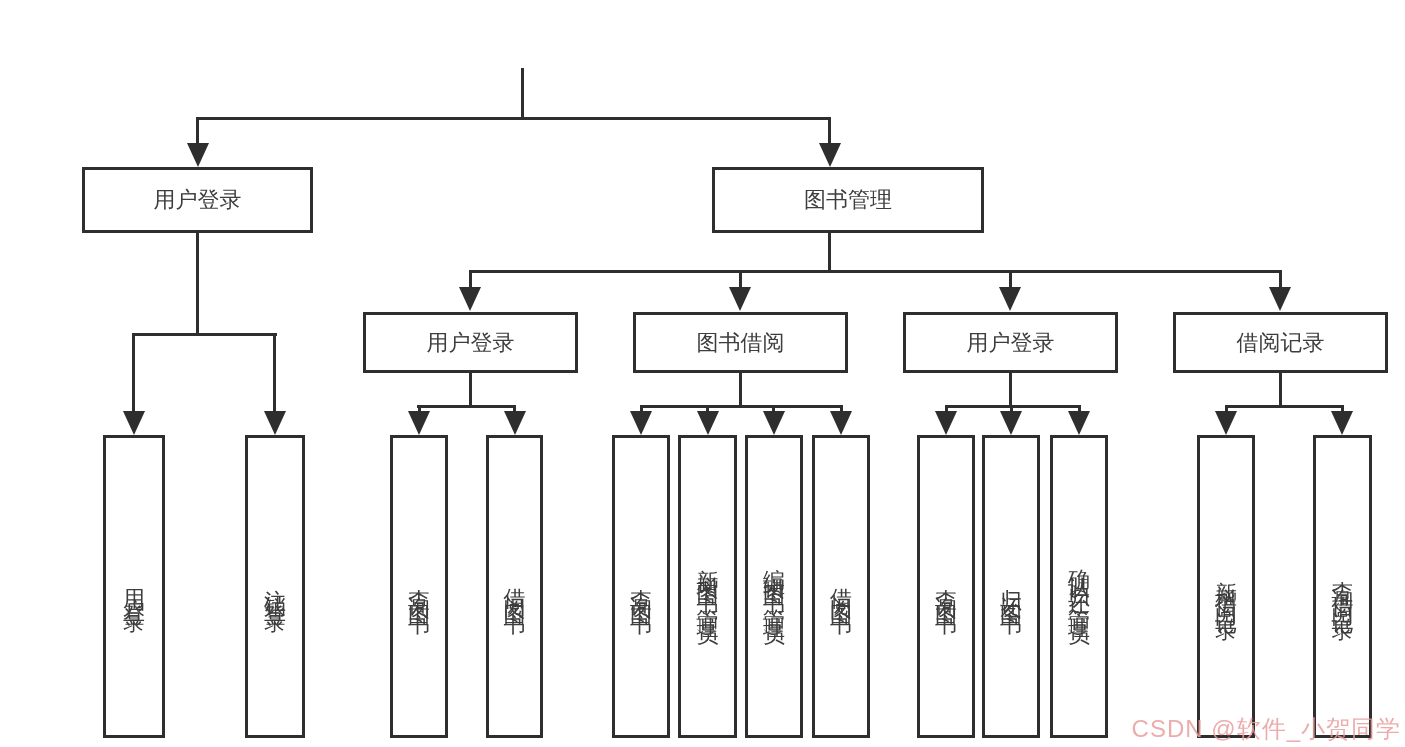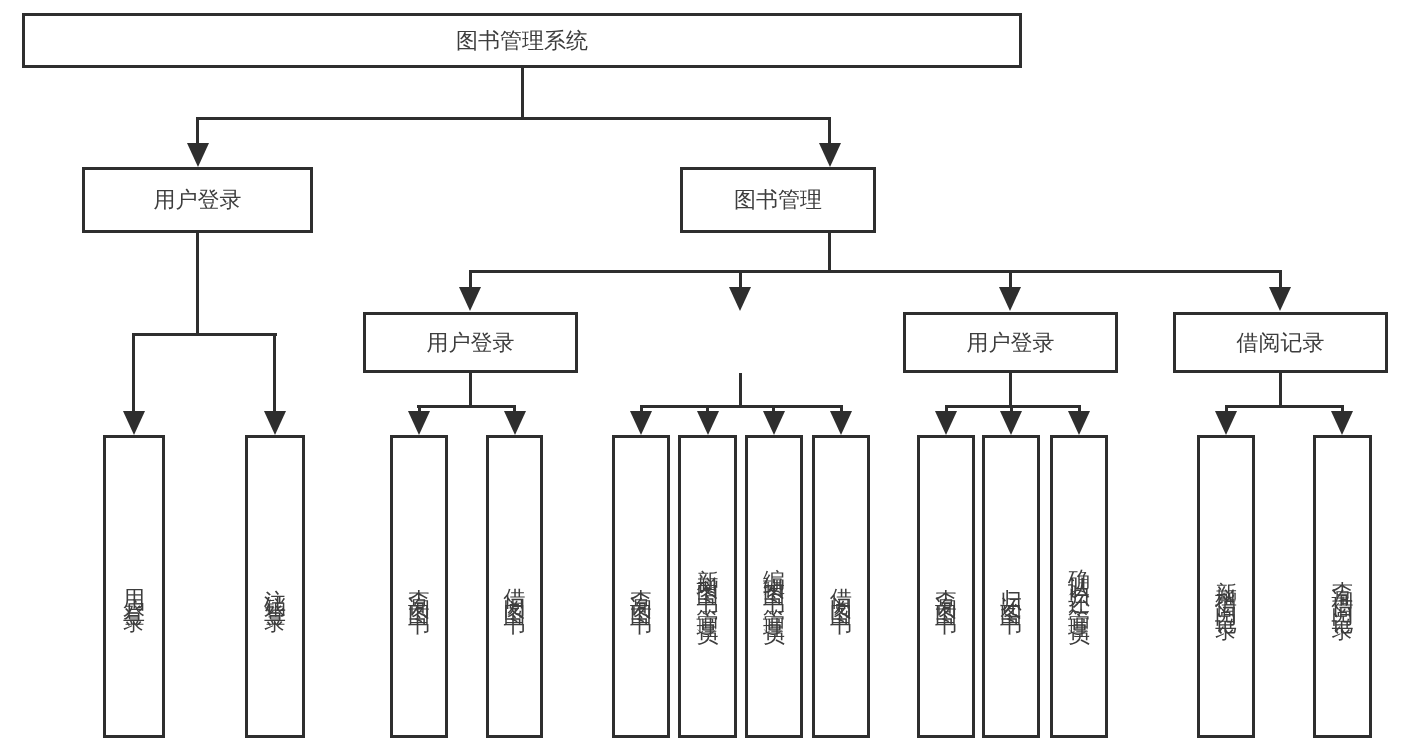--- a/index.html
+++ b/index.html
@@ -26,26 +26,26 @@
   .watermark{
     position:absolute;right:4px;bottom:2px;z-index:6;
     font-size:24px;color:rgba(233,158,158,0.85);letter-spacing:1px;white-space:nowrap;
   }
 </style>
 </head>
 <body>
 
 <div class="canvas">
 
-  <div class="box" style="left:22px;top:13px;width:1000px;height:55px">图书管理系统</div>
 
   <div class="box" style="left:82px;top:167px;width:231px;height:66px">用户登录</div>
-  <div class="box" style="left:680px;top:167px;width:196px;height:66px">图书管理</div>
+  <div class="box" style="left:712px;top:167px;width:272px;height:66px">图书管理</div>
 
   <div class="box" style="left:363px;top:312px;width:215px;height:61px">用户登录</div>
+  <div class="box" style="left:633px;top:312px;width:215px;height:61px">图书借阅</div>
   <div class="box" style="left:903px;top:312px;width:215px;height:61px">用户登录</div>
   <div class="box" style="left:1173px;top:312px;width:215px;height:61px">借阅记录</div>
 
   <div class="box" style="left:103px;top:435px;width:62px;height:303px">
     <span class="vtext">用户登录</span>
   </div>
   <div class="box" style="left:245px;top:435px;width:60px;height:303px">
     <span class="vtext">注销登录</span>
   </div>
 
@@ -138,14 +138,15 @@
   <div class="vline" style="left:1078px;top:405px;height:10px"></div>
   <div class="ahead" style="left:1068px;top:411px"></div>
 
   <div class="vline" style="left:1279px;top:373px;height:35px"></div>
   <div class="hline" style="left:1225px;top:405px;width:119px"></div>
   <div class="vline" style="left:1225px;top:405px;height:10px"></div>
   <div class="ahead" style="left:1215px;top:411px"></div>
   <div class="vline" style="left:1341px;top:405px;height:10px"></div>
   <div class="ahead" style="left:1331px;top:411px"></div>
 
+  <div class="watermark">CSDN @软件_小贺同学</div>
 
 </div>
 
 </body></html>

